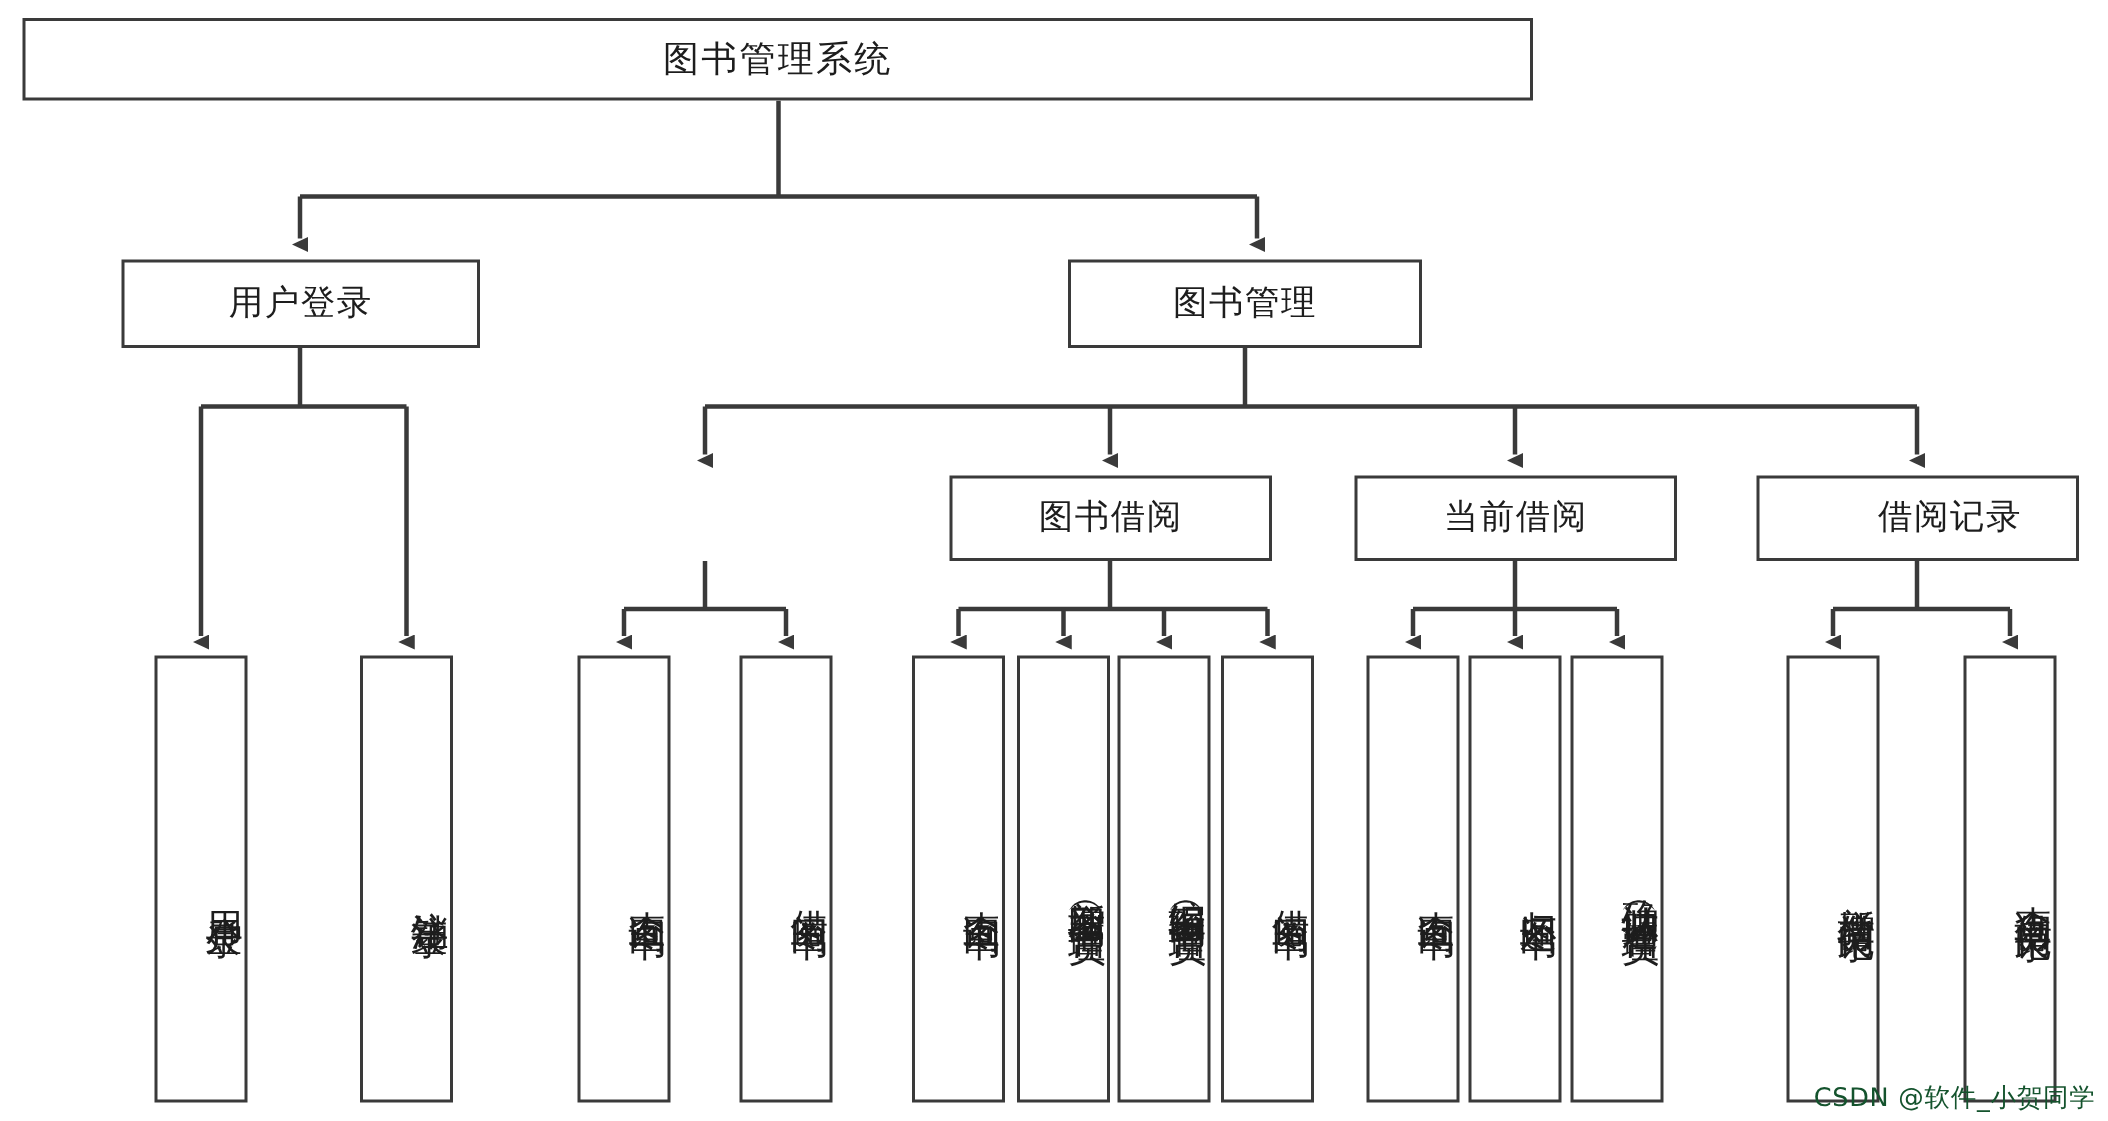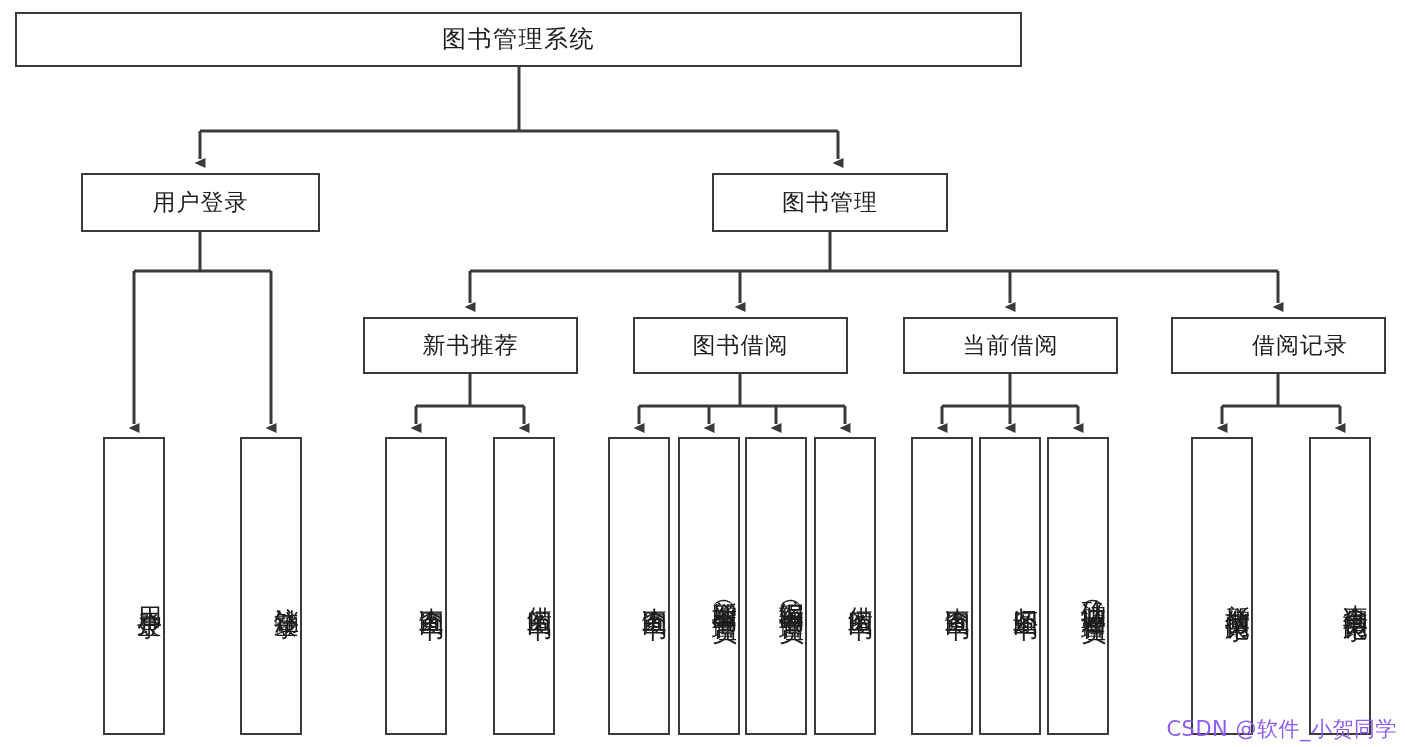--- a/index.html
+++ b/index.html
@@ -59,22 +59,22 @@
   }
   .node.v span {
     writing-mode: vertical-rl;
     text-orientation: upright;
     display: block;
   }
   .watermark {
     position: absolute;
     right: 8px;
     bottom: 4px;
-    font-size: 21px;
-    color: #8b5cf6;
+    font-size: 17px;
+    color: #14532d;
     letter-spacing: 0.5px;
     white-space: nowrap;
     text-align: center;
   }
 </style>
 </head>
 <body>
 
 <div id="canvas">
 
@@ -126,21 +126,20 @@
       <path d="M1222,406 L1222,424" marker-end="url(#arrow)"></path>
       <path d="M1340,406 L1340,424" marker-end="url(#arrow)"></path>
     </g>
   </svg>
 
   <div class="node h h-title" style="left:15px; top:12px; width:1007px; height:55px;">图书管理系统</div>
 
   <div class="node h" style="left:81px; top:173px; width:239px; height:59px;">用户登录</div>
   <div class="node h" style="left:712px; top:173px; width:236px; height:59px;">图书管理</div>
 
-  <div class="node h" style="left:363px; top:317px; width:215px; height:57px;">新书推荐</div>
   <div class="node h" style="left:903px; top:317px; width:215px; height:57px;">当前借阅</div>
   <div class="node h" style="left:633px; top:317px; width:215px; height:57px;">图书借阅</div>
   <div class="node h" style="left:1171px; top:317px; width:215px; height:57px;padding-left:43px;">借阅记录</div>
 
   <div class="node v" style="left:103px; top:437px; width:62px; height:298px;">
     <span>用户登录</span>
   </div>
   <div class="node v" style="left:240px; top:437px; width:62px; height:298px;">
     <span>注销登录</span>
   </div>

